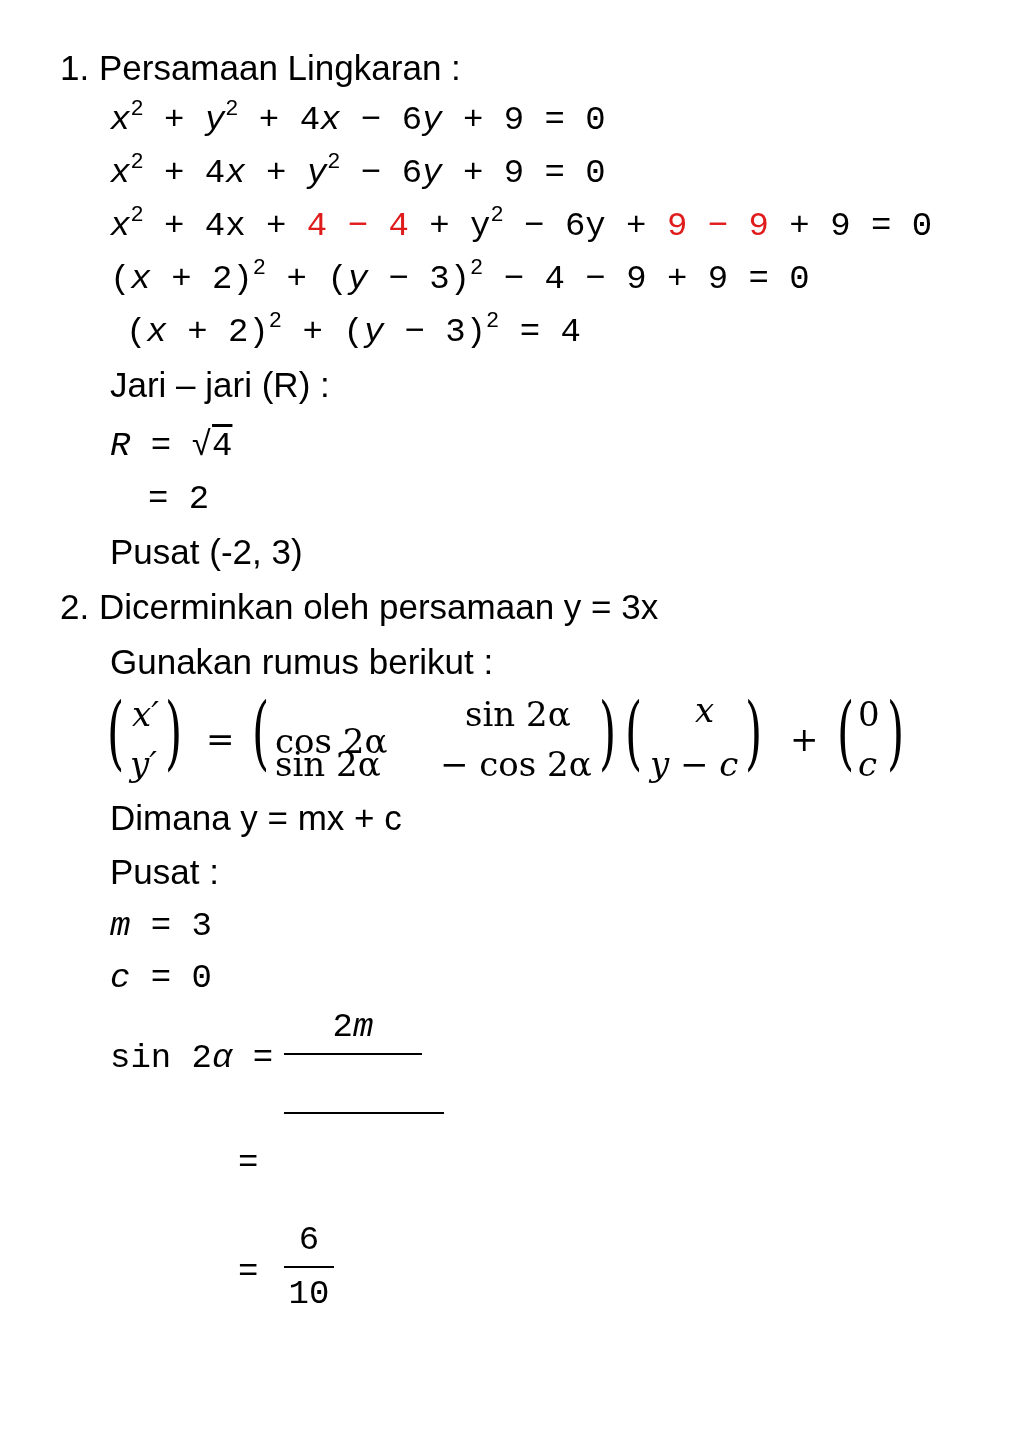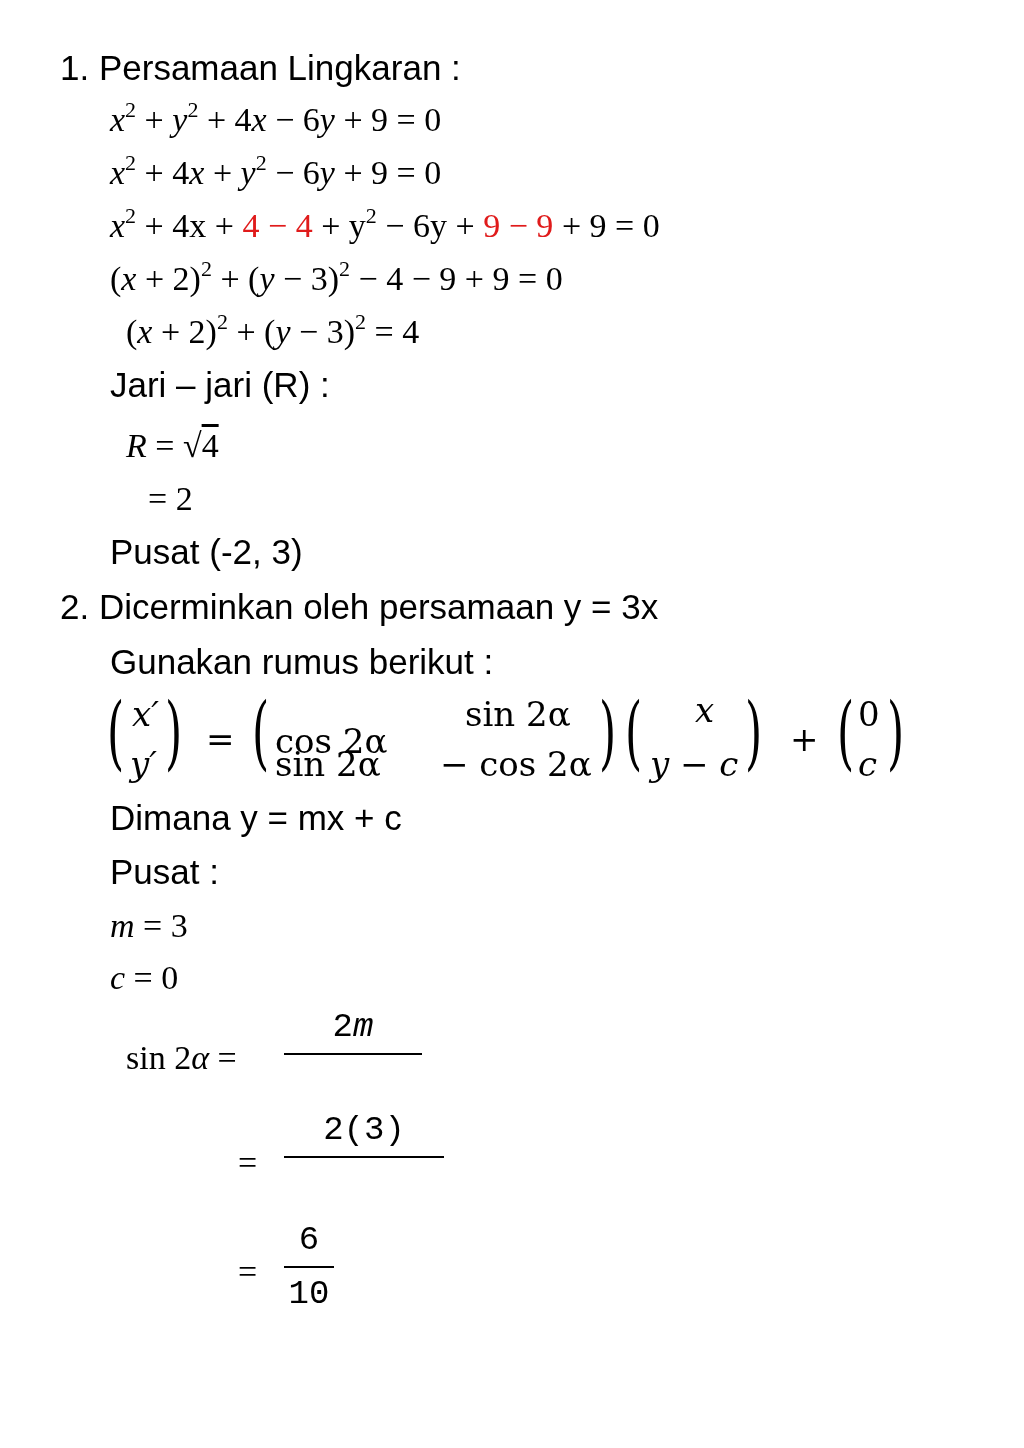--- a/index.html
+++ b/index.html
@@ -1,18 +1,18 @@
 <!DOCTYPE html>
 <html><head>
 <meta charset="utf-8">
 <style>
   html,body{margin:0;padding:0;background:#fff;}
   body{width:1024px;height:1448px;position:relative;overflow:hidden;color:#000;}
   .t{position:absolute;font-family:"Liberation Sans",sans-serif;font-size:35px;line-height:40px;white-space:nowrap;}
-  .m{position:absolute;font-family:Liberation Serif, serif;font-size:34px;line-height:40px;white-space:nowrap;}
+  .m{position:absolute;font-family:Liberation Mono, monospace;font-size:34px;line-height:40px;white-space:nowrap;}
   .m i{font-style:italic;}
   .red{color:#e01b1b;}
   sup{font-size:22px;vertical-align:14px;line-height:0;}
   .frac{position:absolute;font-family:Liberation Mono, monospace;font-size:34px;text-align:center;}
   .frac .num,.frac .den{display:block;line-height:44px;white-space:nowrap;}
   .frac .bar{display:block;height:2px;background:#000;margin:4px 0;}
   .mat{position:absolute;font-family:"DejaVu Serif","Liberation Serif",serif;font-size:34px;}
   .paren{position:absolute;font-family:"DejaVu Serif","Liberation Serif",serif;font-size:80px;line-height:80px;transform:scaleX(0.55);font-weight:200;}
   .cell{position:absolute;white-space:nowrap;line-height:40px;}
 </style>
@@ -28,21 +28,21 @@
   <div class="m" style="left:110px;top:153px;"><i>x</i><sup>2</sup> + 4<i>x</i> + <i>y</i><sup>2</sup> − 6<i>y</i> + 9 = 0</div>
 
   <div class="m" style="left:110px;top:206px;"><i>x</i><sup>2</sup><span> + 4x + </span><span class="red">4 − 4</span><span> + y</span><sup>2</sup><span> − 6y + </span><span class="red">9 − 9</span><span> + 9 = 0</span></div>
 
   <div class="m" style="left:110px;top:259px;">(<i>x</i> + 2)<sup>2</sup> + (<i>y</i> − 3)<sup>2</sup> − 4 − 9 + 9 = 0</div>
 
   <div class="m" style="left:126px;top:312px;">(<i>x</i> + 2)<sup>2</sup> + (<i>y</i> − 3)<sup>2</sup> = 4</div>
 
   <div class="t" style="left:110px;top:365px;">Jari – jari (R) :</div>
 
-  <div class="m" style="left:126px;top:426px;"><i>R</i> = √<span style="text-decoration:overline;">4</span></div>
+  <div class="m" style="left:110px;top:426px;"><i>R</i> = √<span style="text-decoration:overline;">4</span></div>
 
   <div class="m" style="left:148px;top:479px;">= 2</div>
 
   <div class="t" style="left:110px;top:532px;">Pusat (-2, 3)</div>
 
   <div class="t" style="left:60px;top:587px;">2. Dicerminkan oleh persamaan y = 3x</div>
 
   <div class="t" style="left:110px;top:642px;">Gunakan rumus berikut :</div>
 
   <div class="mat" style="left:0;top:0;">
@@ -67,30 +67,29 @@
     <div class="cell" style="left:858px;top:744px;"><i>c</i></div>
     <div class="paren" style="left:880px;top:693px;">)</div>
   </div>
 
   <div class="t" style="left:110px;top:798px;">Dimana y = mx + c</div>
   <div class="t" style="left:110px;top:852px;">Pusat :</div>
 
   <div class="m" style="left:110px;top:906px;"><i>m</i> = 3</div>
   <div class="m" style="left:110px;top:958px;"><i>c</i> = 0</div>
 
-  <div class="m" style="left:110px;top:1038px;margin-left:16px;">sin 2<i>α</i> =</div>
+  <div class="m" style="left:110px;top:1038px;">sin 2<i>α</i> =</div>
 
   <div class="frac" style="left:284px;top:1005px;width:138px;">
     <span class="num"><span>2</span><i>m</i></span>
     <span class="bar"></span>
   </div>
 
   <div class="m" style="left:238px;top:1143px;">=</div>
   <div class="frac" style="left:284px;top:1108px;width:160px;">
-    <span class="num">2(3)</span>
     <span class="bar"></span>
   </div>
 
   <div class="m" style="left:238px;top:1252px;">=</div>
   <div class="frac" style="left:284px;top:1218px;width:50px;">
     <span class="num">6</span>
     <span class="bar"></span>
     <span class="den">10</span>
   </div>
 

